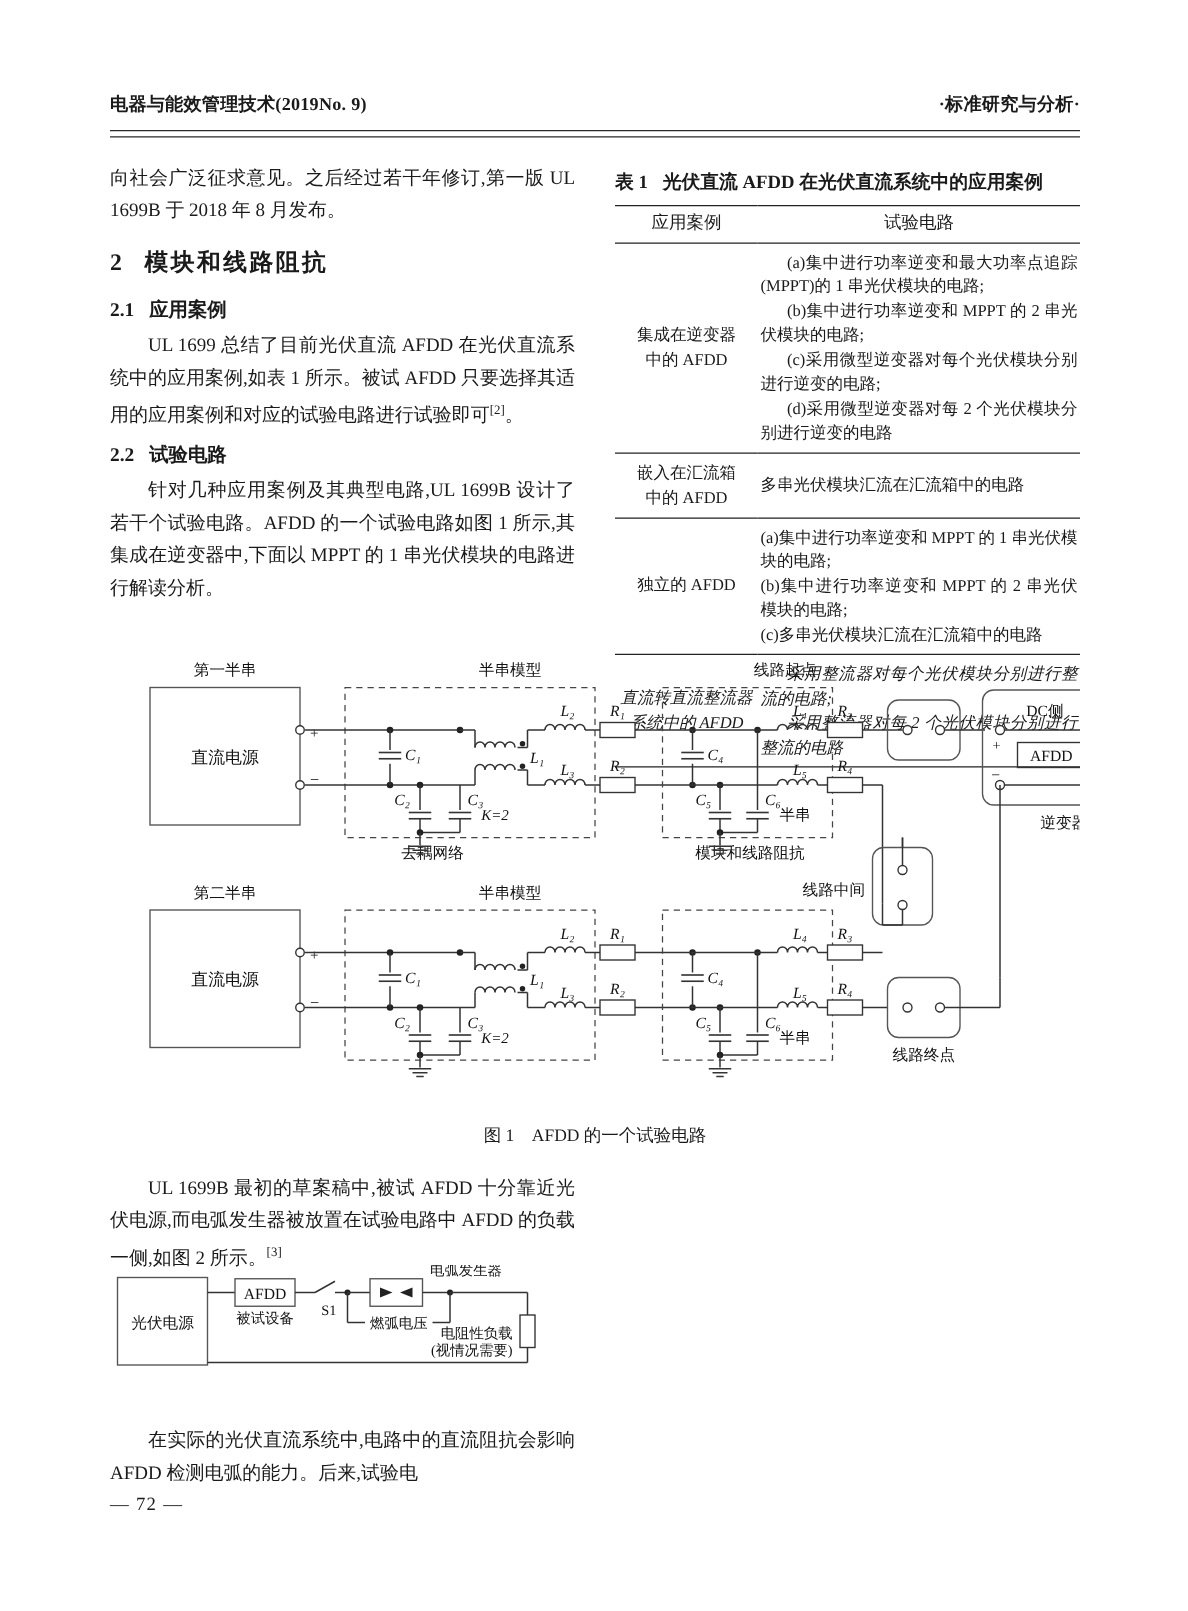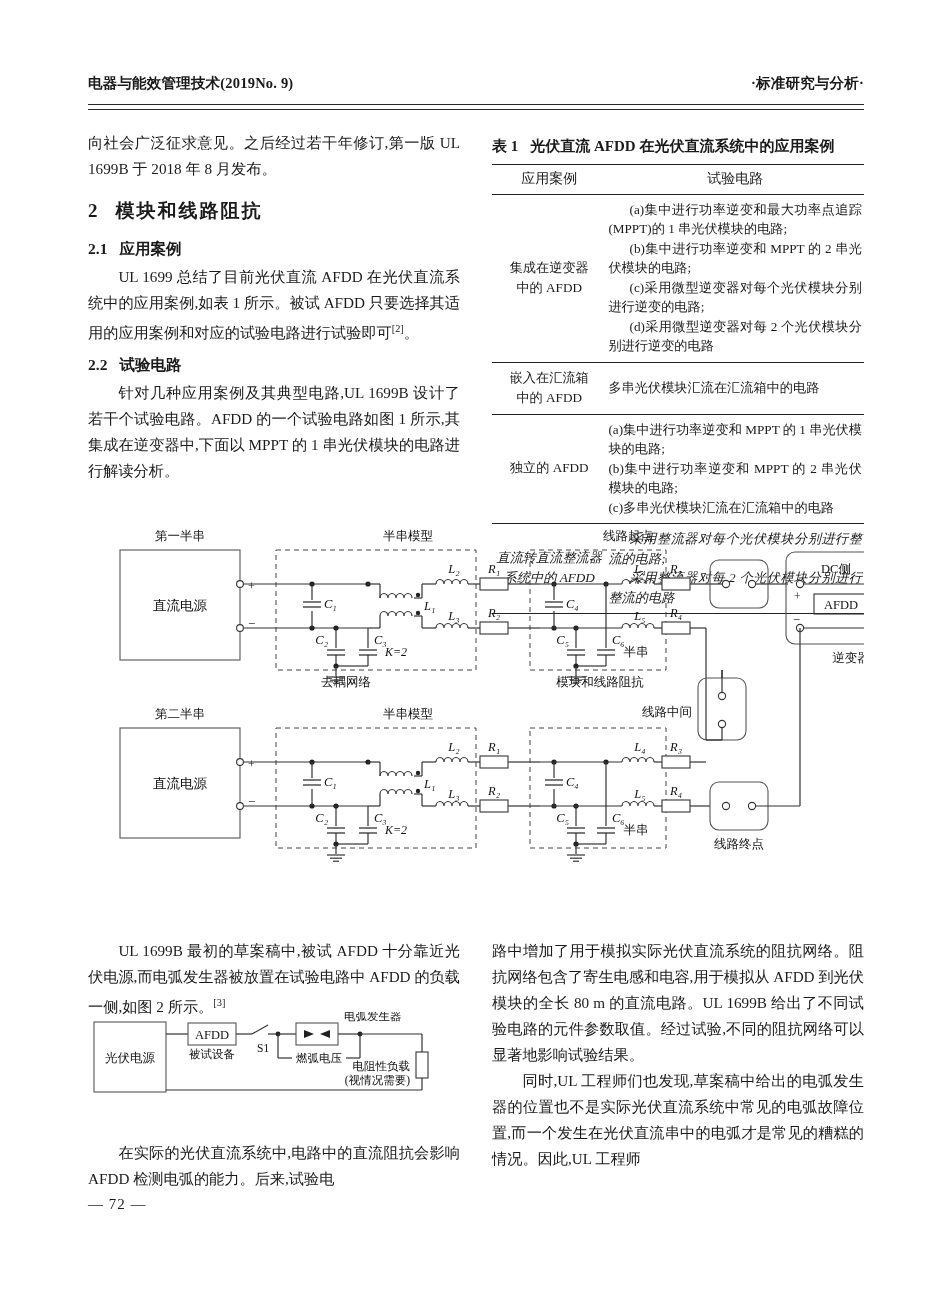--- a/index.html
+++ b/index.html
@@ -238,24 +238,20 @@
           </td>
           <td class="circ">
             <div class="li">采用整流器对每个光伏模块分别进行整流的电路;</div>
             <div class="li">采用整流器对每 2 个光伏模块分别进行整流的电路</div>
           </td>
         </tr>
       </tbody>
     </table>
   </div>
 
-  <div class="col" style="left:492px; top:938px; width:372px;">
-    <p>路中增加了用于模拟实际光伏直流系统的阻抗网络。阻抗网络包含了寄生电感和电容,用于模拟从 AFDD 到光伏模块的全长 80 m 的直流电路。UL 1699B 给出了不同试验电路的元件参数取值。经过试验,不同的阻抗网络可以显著地影响试验结果。</p>
-    <p class="indent">同时,UL 工程师们也发现,草案稿中给出的电弧发生器的位置也不是实际光伏直流系统中常见的电弧故障位置,而一个发生在光伏直流串中的电弧才是常见的糟糕的情况。因此,UL 工程师</p>
-  </div>
 
   <div class="fig1">
     <svg width="776" height="372" viewBox="0 0 776 372" xmlns="http://www.w3.org/2000/svg">
       <defs>
         <g id="capH">
           <line x1="-9" y1="0" x2="9" y2="0" stroke="#333" stroke-width="1.3"></line>
           <line x1="-9" y1="5" x2="9" y2="5" stroke="#333" stroke-width="1.3"></line>
         </g>
         <g id="gnd">
           <line x1="-9" y1="0" x2="9" y2="0" stroke="#333" stroke-width="1.2"></line>
@@ -599,20 +595,23 @@
         <circle cx="664" cy="278" r="3.6" fill="#fff" stroke="#333" stroke-width="1.1"></circle>
         <text x="651" y="320" font-size="12.5" text-anchor="middle">线路终点</text>
         <line x1="668" y1="278" x2="712" y2="278" stroke="#333" stroke-width="1.2"></line>
         <line x1="712" y1="278" x2="712" y2="254" stroke="#333" stroke-width="1.2"></line>
 
         <line x1="634" y1="142" x2="634" y2="150" stroke="#333" stroke-width="1.2"></line>
       </g>
     </svg>
   </div>
 
+  <div class="figcap" style="left:88px; top:900px;">
+    <span class="lbl">图 1</span><span>AFDD 的一个试验电路</span>
+  </div>
 
   <div class="fig2">
     <svg width="364" height="100" viewBox="0 0 364 100" xmlns="http://www.w3.org/2000/svg">
       <g font-family="'Liberation Serif', serif" fill="#111">
 
         <rect x="2" y="10" width="72" height="70" fill="none" stroke="#555" stroke-width="1.1"></rect>
         <text x="38" y="50" font-size="12.5" text-anchor="middle">光伏电源</text>
 
         <line x1="74" y1="22" x2="96" y2="22" stroke="#333" stroke-width="1.2"></line>
         <rect x="96" y="11" width="48" height="22" fill="none" stroke="#555" stroke-width="1.1"></rect>

